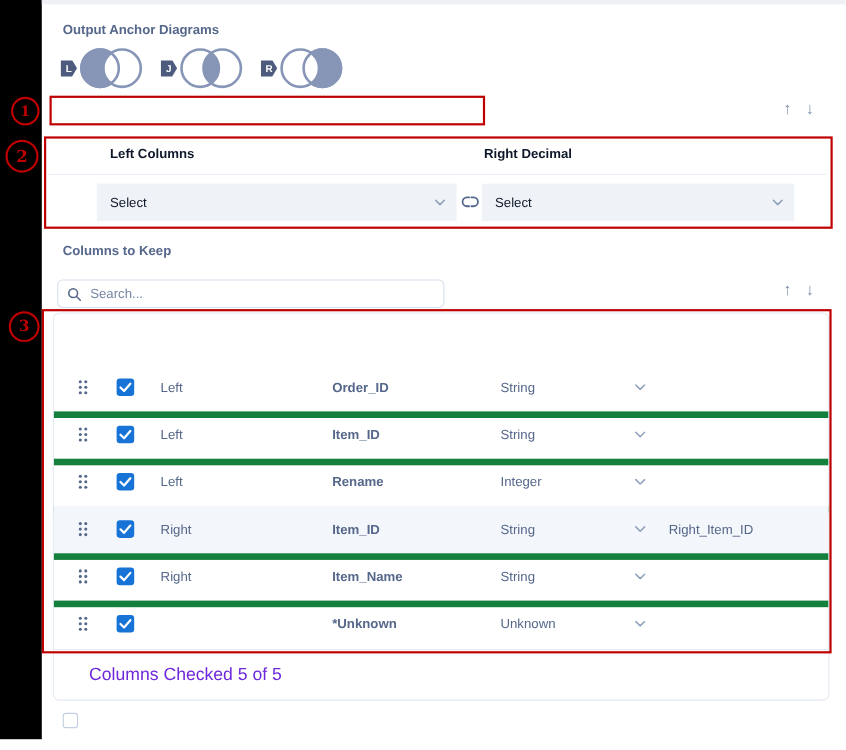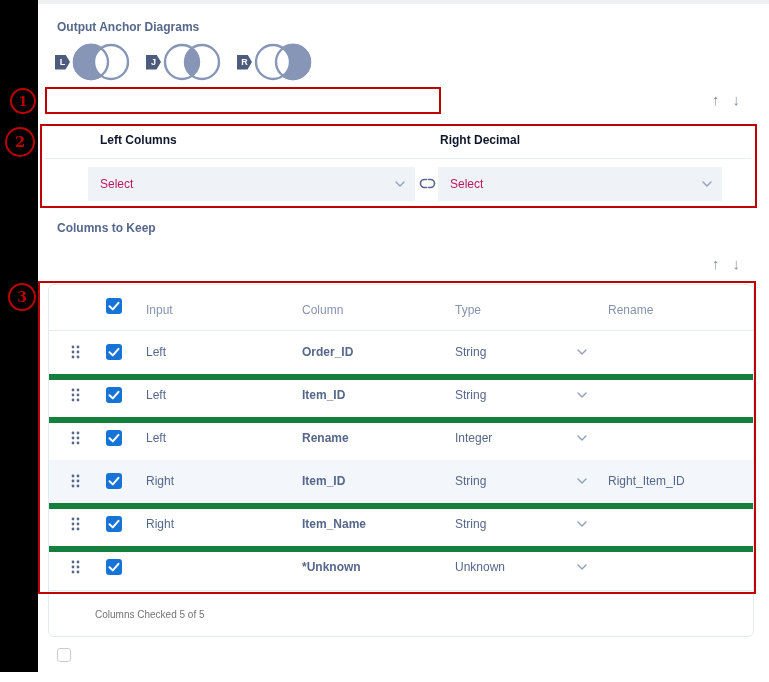--- a/index.html
+++ b/index.html
@@ -32,21 +32,21 @@
     clip-path:polygon(0 0,70% 0,100% 50%,70% 100%,0 100%);margin-right:2px;flex:0 0 auto;}
 
   
   .arrows{position:absolute;display:flex;gap:13px;font-size:15px;color:#8292ad;}
   .arrows span{cursor:pointer;}
 
   
   .col-header{position:absolute;font-size:12px;font-weight:600;color:#0f172a;}
   .join-divider{position:absolute;left:44px;top:158px;width:707px;height:1px;background:#e9edf4;}
   .select{position:absolute;top:167px;height:34px;background:#eff2f7;display:flex;align-items:center;
-    padding:0 10px 0 12px;box-sizing:border-box;font-size:12px;color:#be185d;cursor:pointer;}
+    padding:0 10px 0 12px;box-sizing:border-box;font-size:12px;color:#0f172a;cursor:pointer;}
   .select .chev{margin-left:auto;}
   .select-left{left:88px;width:327px;}
   .select-right{left:438px;width:284px;}
   .link-ic{position:absolute;left:419px;top:177px;}
 
   
   .search{position:absolute;left:52px;top:254px;width:352px;height:26px;border:1px solid #d8e0ec;
     border-radius:5px;display:flex;align-items:center;padding-left:8px;box-sizing:border-box;background:#fff;}
   .search input{border:none;outline:none;font-size:12px;color:#55678a;margin-left:6px;width:300px;
     font-family:"Liberation Sans",sans-serif;background:transparent;}
@@ -67,21 +67,21 @@
   .c-type{left:406px;}
   .c-chev{left:528px;top:18px;cursor:pointer;}
   .c-rename{left:559px;}
   .h-check{left:57px;top:13px;position:absolute;}
   .h-input{left:97px;}
   .h-col{left:253px;}
   .h-type{left:406px;}
   .h-rename{left:559px;}
   .tfoot{position:absolute;left:49px;top:590px;width:704px;height:46px;border-top:1px solid #e4eaf2;
     display:flex;align-items:center;}
-  .tfoot span{margin-left:46px;font-size:10px;color:#737373;}
+  .tfoot span{margin-left:32px;font-size:16px;color:#6d28d9;}
 
   
   .cb{width:16px;height:16px;border-radius:3px;background:#1774d6;display:flex;align-items:center;
     justify-content:center;cursor:pointer;}
   .cb-empty{position:absolute;left:57px;top:648px;width:14px;height:14px;border:1.5px solid #c3cfe0;
     border-radius:3px;box-sizing:border-box;background:#fff;cursor:pointer;}
 
   .bottom-label{position:absolute;left:79px;top:650px;font-size:12px;font-weight:600;color:#55678a;}
 </style>
 </head>
@@ -174,38 +174,34 @@
     <path d="M9.5 2.5 h2 a4 4 0 0 1 0 8 h-2" fill="none" stroke="#55678a" stroke-width="1.6" stroke-linecap="round"></path>
   </svg>
   <div class="select select-right">
     <span>Select</span>
     <svg class="chev" width="10" height="6">
         <use href="#chev"></use>
       </svg>
   </div>
 
   <div class="lbl" style="left:57px;top:221px;">Columns to Keep</div>
+  <div class="search">
+    <svg width="13" height="13">
+      <circle cx="5.5" cy="5.5" r="4" fill="none" stroke="#55678a" stroke-width="1.4"></circle>
+      <line x1="8.6" y1="8.6" x2="12" y2="12" stroke="#55678a" stroke-width="1.4" stroke-linecap="round"></line>
+    </svg>
+    <input type="text" placeholder="Search..." style="">
+  </div>
   <div class="arrows" style="left:712px;top:255px;">
     <span>↑</span>
     <span>↓</span>
   </div>
 
   <div class="tbl"></div>
 
-  <div class="thead">
-    <div class="cb h-check">
-        <svg width="16" height="16">
-          <use href="#check"></use>
-        </svg>
-      </div>
-    <span class="hcell h-input">Input</span>
-    <span class="hcell h-col">Column</span>
-    <span class="hcell h-type">Type</span>
-    <span class="hcell h-rename">Rename</span>
-  </div>
 
   <div class="trow" style="top:331px;">
     <svg class="cell c-handle" width="9" height="14">
         <use href="#dots"></use>
       </svg>
     <div class="cb c-check" style="position:absolute;">
         <svg width="16" height="16">
           <use href="#check"></use>
         </svg>
       </div>

